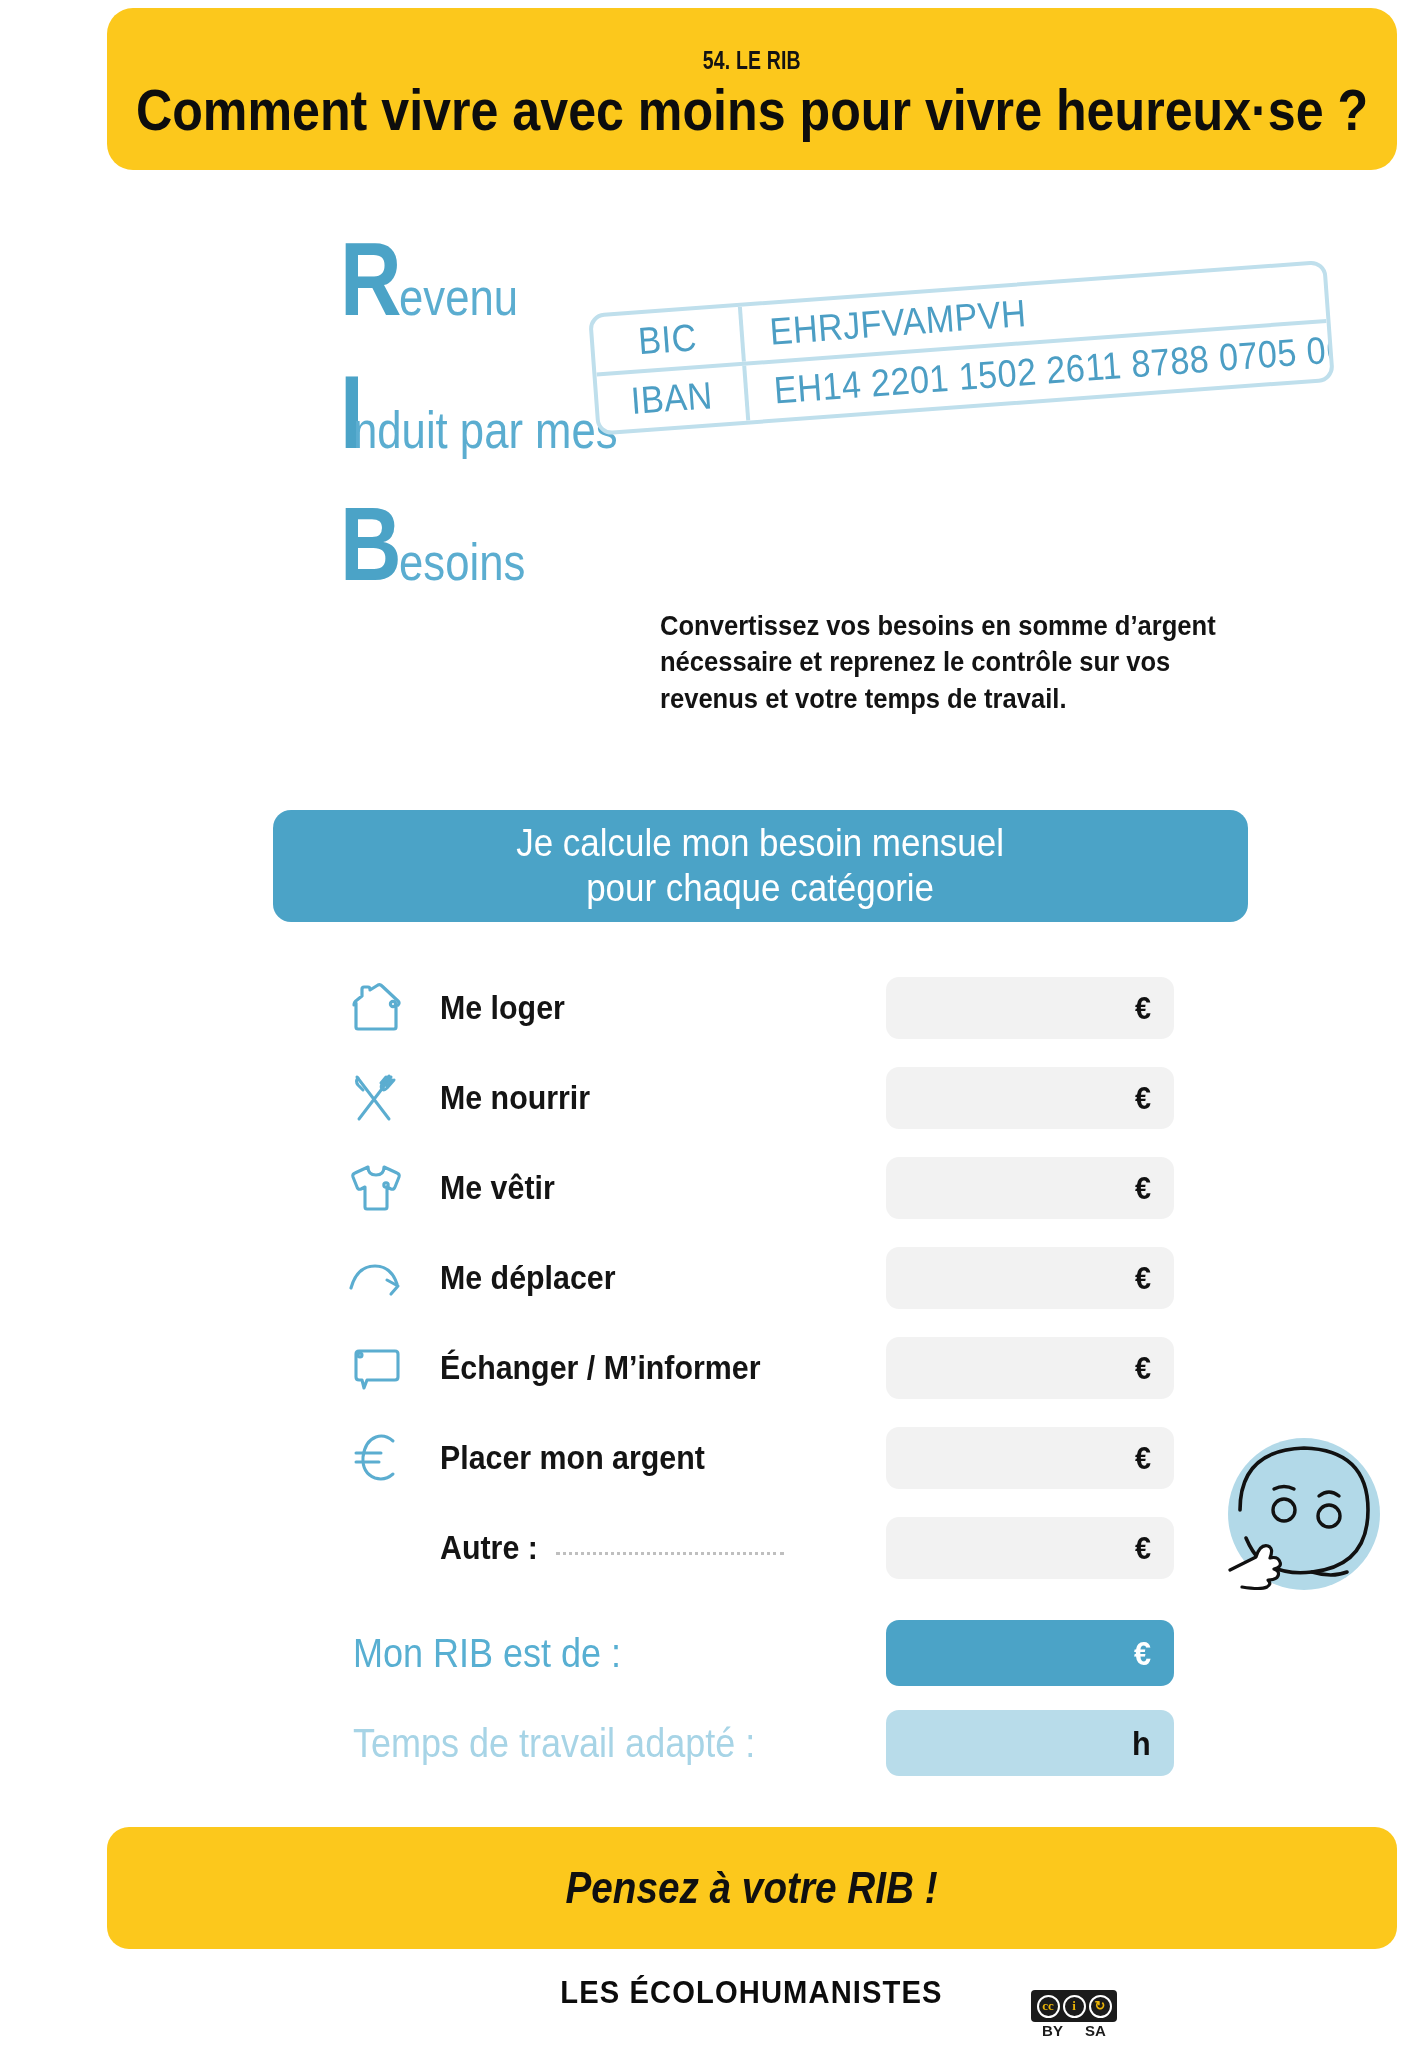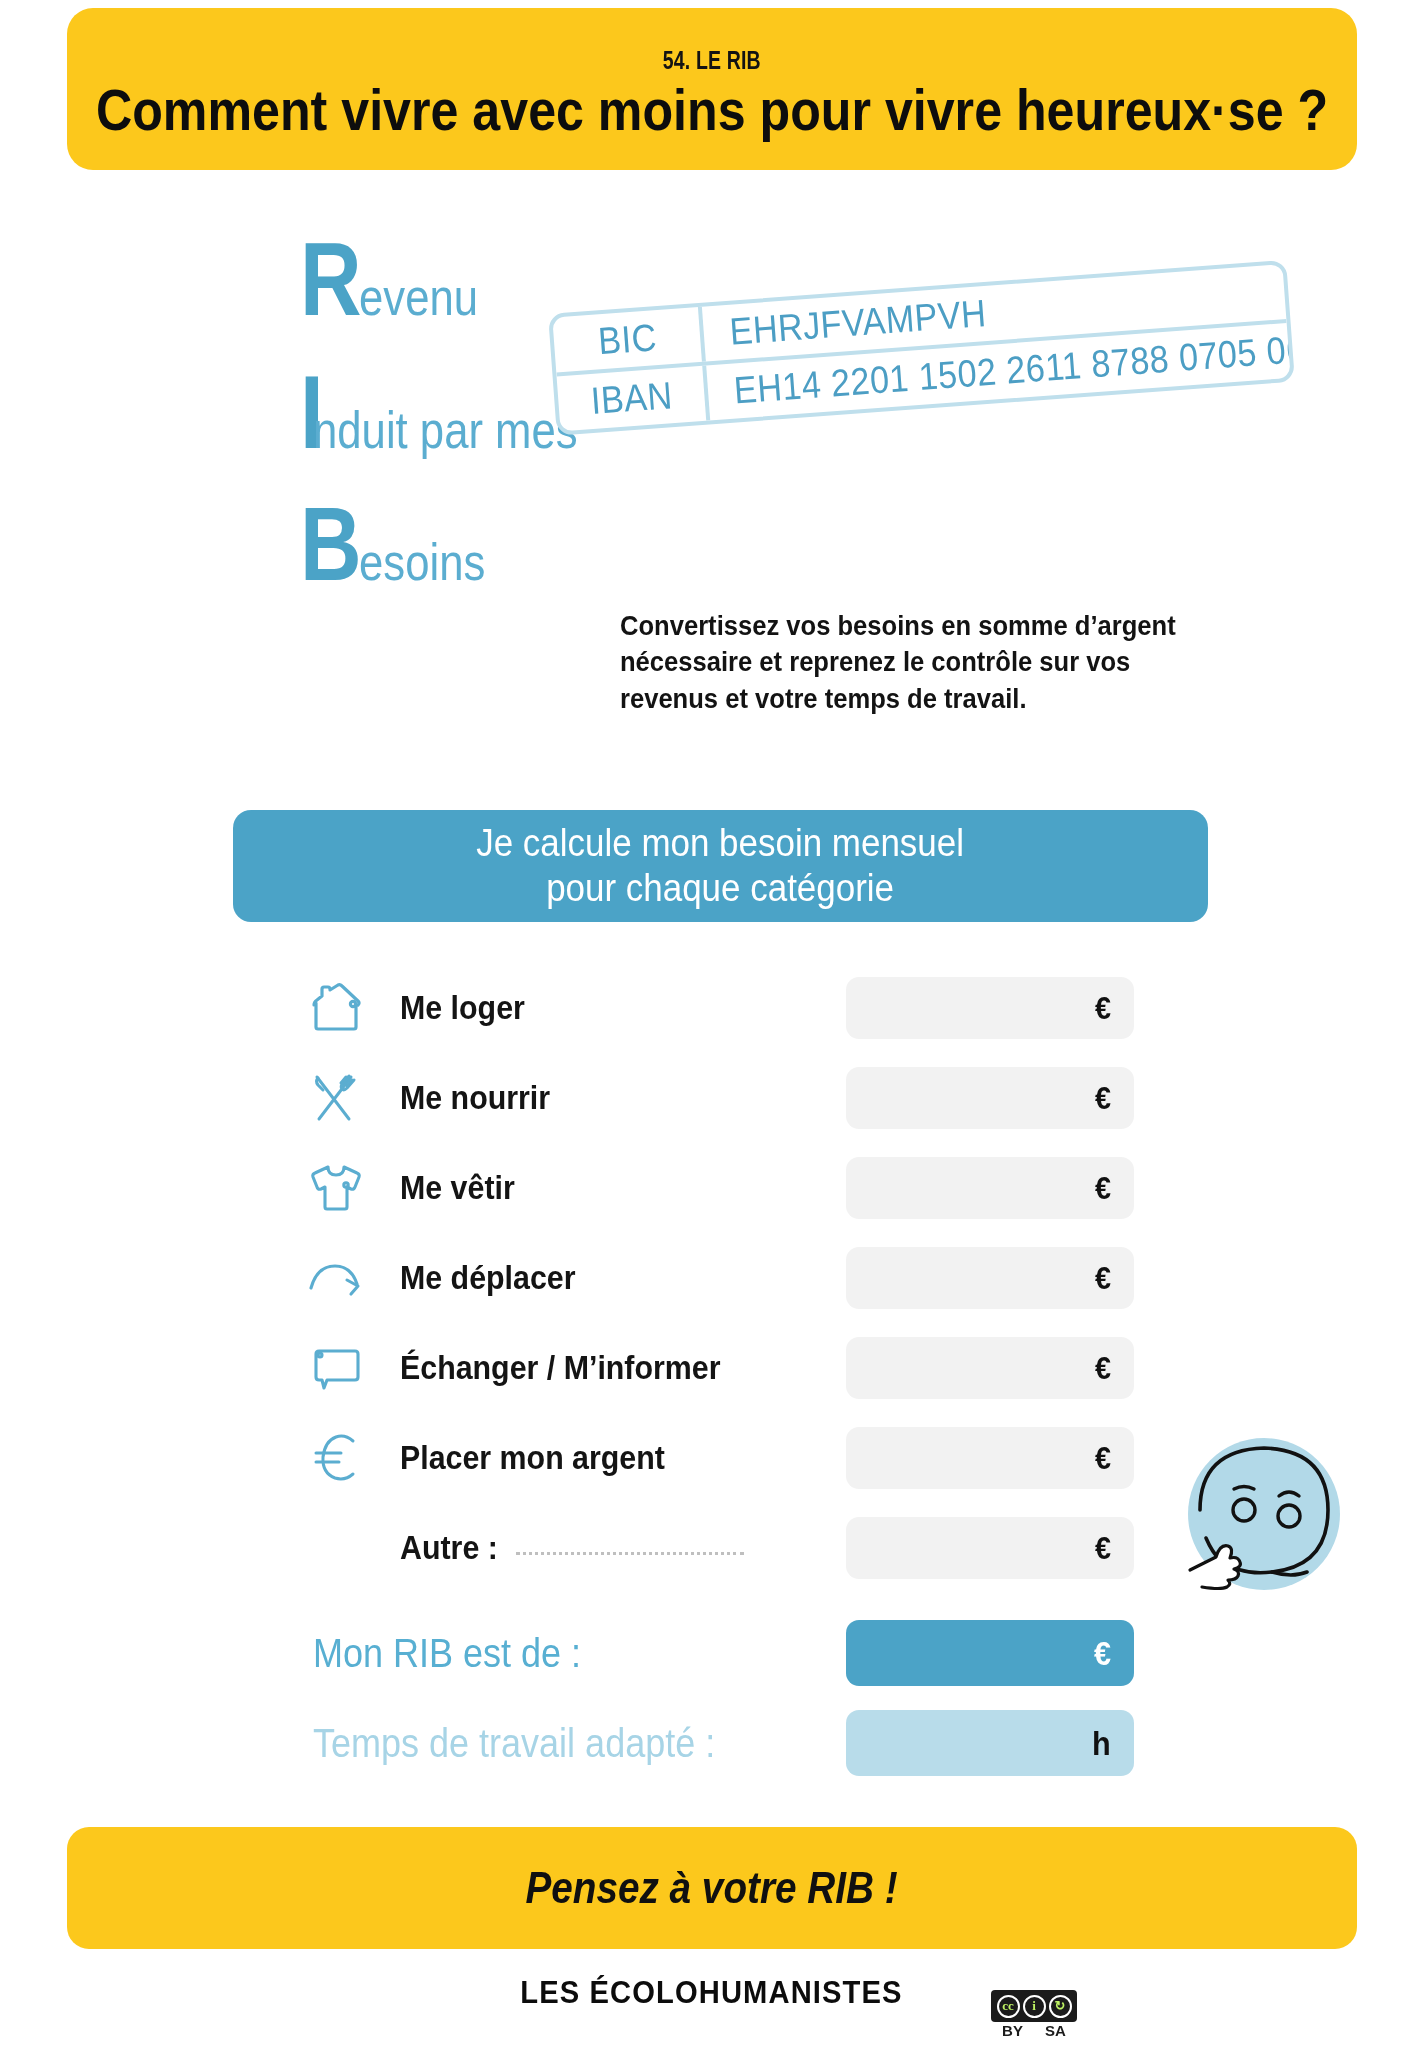--- a/index.html
+++ b/index.html
@@ -8,20 +8,21 @@
     height: 2048px;
     background: #ffffff;
     font-family: "Liberation Sans", sans-serif;
     overflow: hidden;
   }
   .page {
     position: relative;
     width: 1129px;
     height: 2048px;
     background: #ffffff;
+    margin-left: 40px;
   }
 
   
   .header-band {
     position: absolute;
     left: 67px;
     top: 8px;
     width: 1290px;
     height: 162px;
     background: #FCC81C;
@@ -347,21 +348,21 @@
     align-items: center;
     justify-content: center;
     gap: 3px;
     padding: 2px;
   }
   .cc-circle {
     width: 23px;
     height: 23px;
     border-radius: 50%;
     border: 2px solid #ffffff;
-    color: #bef264;
+    color: #eab308;
     font-family: "Liberation Serif", serif;
     font-size: 13px;
     font-weight: 700;
     display: flex;
     align-items: center;
     justify-content: center;
   }
   .cc-sub {
     position: absolute;
     right: 52px;

